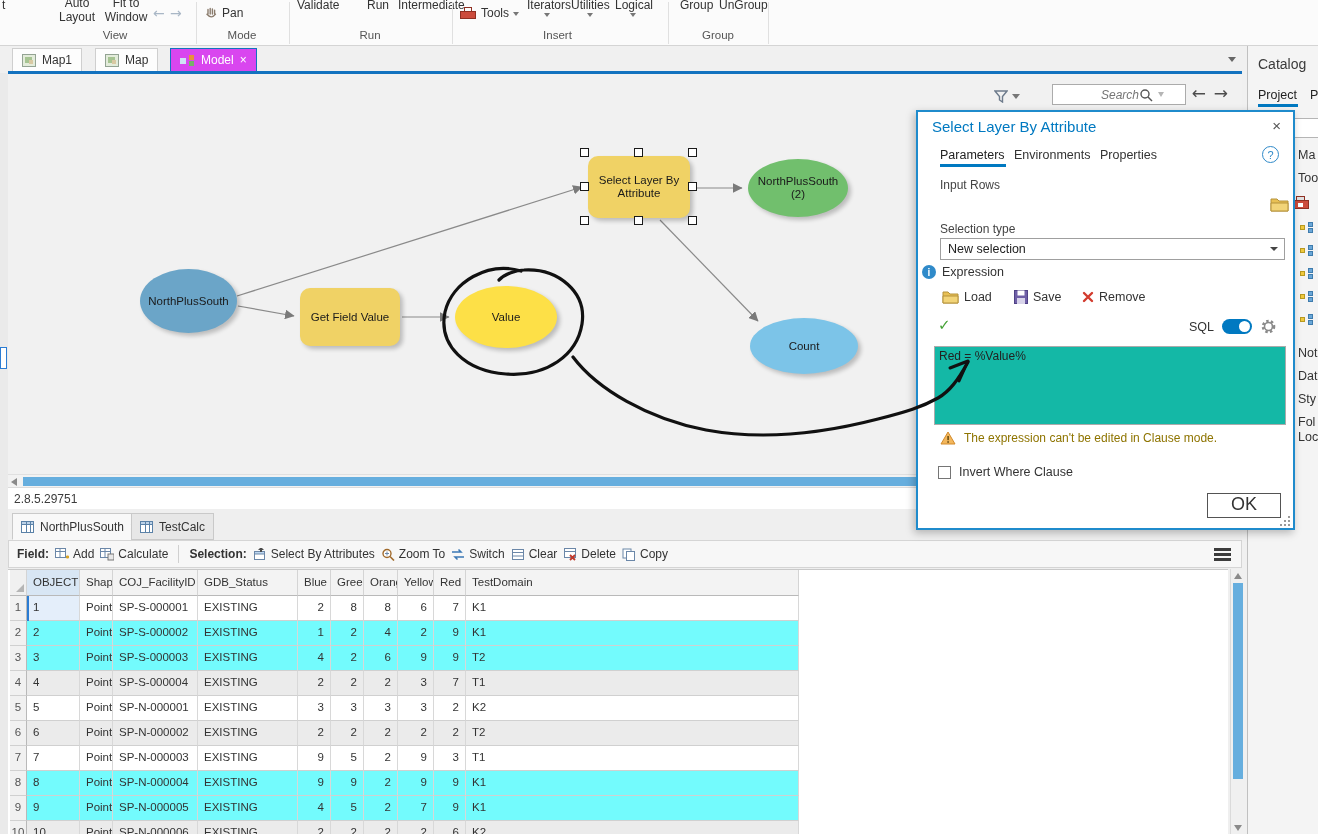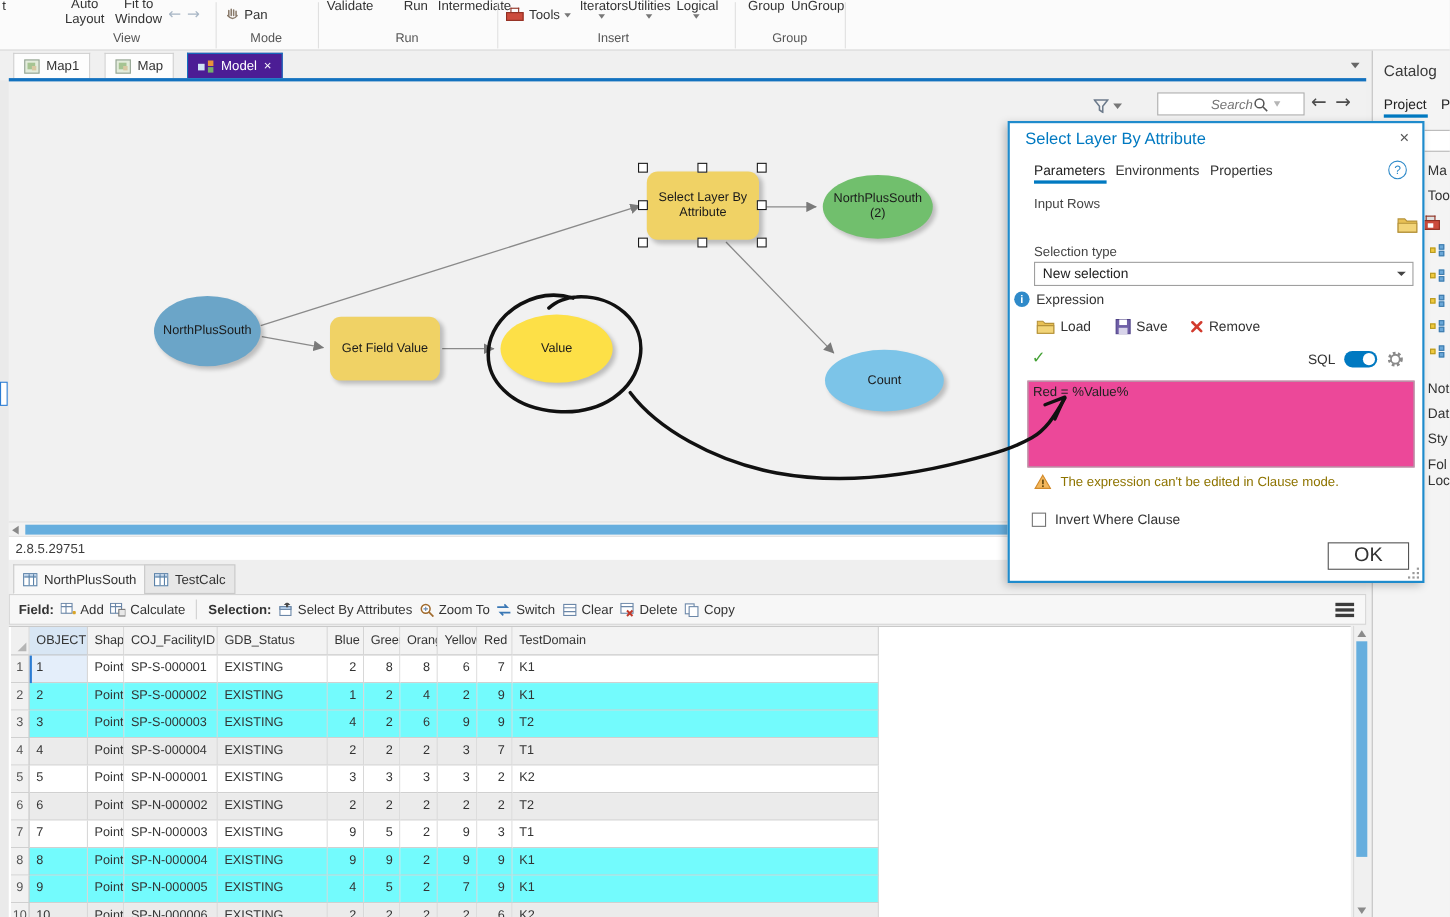--- a/index.html
+++ b/index.html
@@ -12,21 +12,21 @@
   .rb-sep { position:absolute; top:2px; width:1px; height:42px; background:#e0e0e0; }
   .rb-btn2 { position:absolute; top:-4px; width:50px; text-align:center; font-size:12px; color:#333; line-height:14px; }
   .rb-top { position:absolute; top:-2px; font-size:12px; color:#333; white-space:nowrap; }
   .rb-glabel { position:absolute; top:29px; font-size:11.5px; color:#555; text-align:center; }
   .rb-caret { position:absolute; width:0; height:0; border-left:3.5px solid transparent; border-right:3.5px solid transparent; border-top:4px solid #777; }
   .arrow-glyph { font-family:"DejaVu Sans",sans-serif; color:#a9b7c6; font-size:14px; }
 
   
   #tabbar { left:0; top:47px; width:1246px; height:24px; background:#f0f0f0; }
   .vtab { position:absolute; top:1px; height:23px; display:flex; align-items:center; gap:6px; padding:0 9px; font-size:12px; background:#fdfdfd; border:1px solid #cfcfcf; border-bottom:none; color:#333; }
-  .vtab.active { background:#4c1d95; border-color:#1372bf; color:#fff; }
+  .vtab.active { background:#d946ef; border-color:#1372bf; color:#fff; }
   #canvas-topline { left:8px; top:71px; width:1234px; height:3px; background:#1372bf; z-index:3; }
   .mapicon { width:14px; height:13px; background:#e3ecdb; border:1px solid #93a393; position:relative; }
   .mapicon i { position:absolute; left:2px; top:2px; width:7px; height:6px; background:#a6c492; }
   .mapicon b { position:absolute; right:2px; bottom:2px; width:4px; height:4px; background:#d9c9a3; }
   .modicon { width:15px; height:13px; position:relative; }
   .modicon .m1 { position:absolute; left:0; top:4px; width:6px; height:6px; background:#cfe3f5; }
   .modicon .m2 { position:absolute; right:1px; top:1px; width:5px; height:5px; background:#e8923a; }
   .modicon .m3 { position:absolute; right:1px; bottom:1px; width:5px; height:5px; background:#76b06a; }
   .tab-caret { position:absolute; width:0; height:0; border-left:4px solid transparent; border-right:4px solid transparent; border-top:5px solid #666; }
 
@@ -110,21 +110,21 @@
   .helpicon { position:absolute; right:14px; top:34px; width:17px; height:17px; border:1.5px solid #2f8ac9; border-radius:50%; color:#2f8ac9; font-size:11px; display:flex; align-items:center; justify-content:center; }
   .dlabel { position:absolute; font-size:12px; color:#444; }
   .combo { position:absolute; height:22px; background:#fff; border:1px solid #9f9f9f; font-size:12.5px; color:#222; padding:3px 0 0 7px; }
   .combo .caret { position:absolute; right:6px; top:8px; width:0; height:0; border-left:4px solid transparent; border-right:4px solid transparent; border-top:4.5px solid #444; }
   .infoicon { position:absolute; width:14px; height:14px; border-radius:50%; background:#2f8ac9; color:#fff; font-size:10px; font-weight:bold; display:flex; align-items:center; justify-content:center; }
   .exprbtn { position:absolute; display:flex; align-items:center; gap:5px; font-size:12.5px; color:#333; }
   .check { position:absolute; font-family:"DejaVu Sans",sans-serif; color:#44a135; font-weight:bold; font-size:15px; }
   .sqlrow { position:absolute; right:16px; top:206px; display:flex; align-items:center; gap:8px; font-size:12.5px; color:#333; }
   .toggle { width:30px; height:15px; border-radius:8px; background:#0079c1; position:relative; }
   .toggle .knob { position:absolute; right:2px; top:2px; width:11px; height:11px; border-radius:50%; background:#fff; }
-  #exprbox { position:absolute; left:16px; top:234px; width:352px; height:79px; background:#ec4899; border:1px solid #ababab; font-family:"DejaVu Sans Mono",monospace; font-size:12px; color:#222; padding:2px 4px; }
+  #exprbox { position:absolute; left:16px; top:234px; width:352px; height:79px; background:#14b8a6; border:1px solid #ababab; font-family:"DejaVu Sans Mono",monospace; font-size:12px; color:#222; padding:2px 4px; }
   .warnrow { position:absolute; left:22px; top:319px; display:flex; align-items:center; gap:8px; font-size:12px; color:#8e7400; }
   .checkbox { position:absolute; left:20px; top:354px; width:13px; height:13px; border:1px solid #757575; background:#fff; }
   .cblabel { position:absolute; left:41px; top:353px; font-size:12.5px; color:#333; }
   #okbtn { position:absolute; right:12px; bottom:10px; width:74px; height:25px; background:#fff; border:1px solid #545454; font-size:18px; color:#333; display:flex; align-items:flex-start; justify-content:center; }
   .grip { position:absolute; right:3px; bottom:2px; width:10px; height:10px; }
   .grip i { position:absolute; width:2px; height:2px; background:#9a9a9a; }
 
   
   #annotation { position:absolute; left:0; top:0; z-index:40; pointer-events:none; }
 </style>

